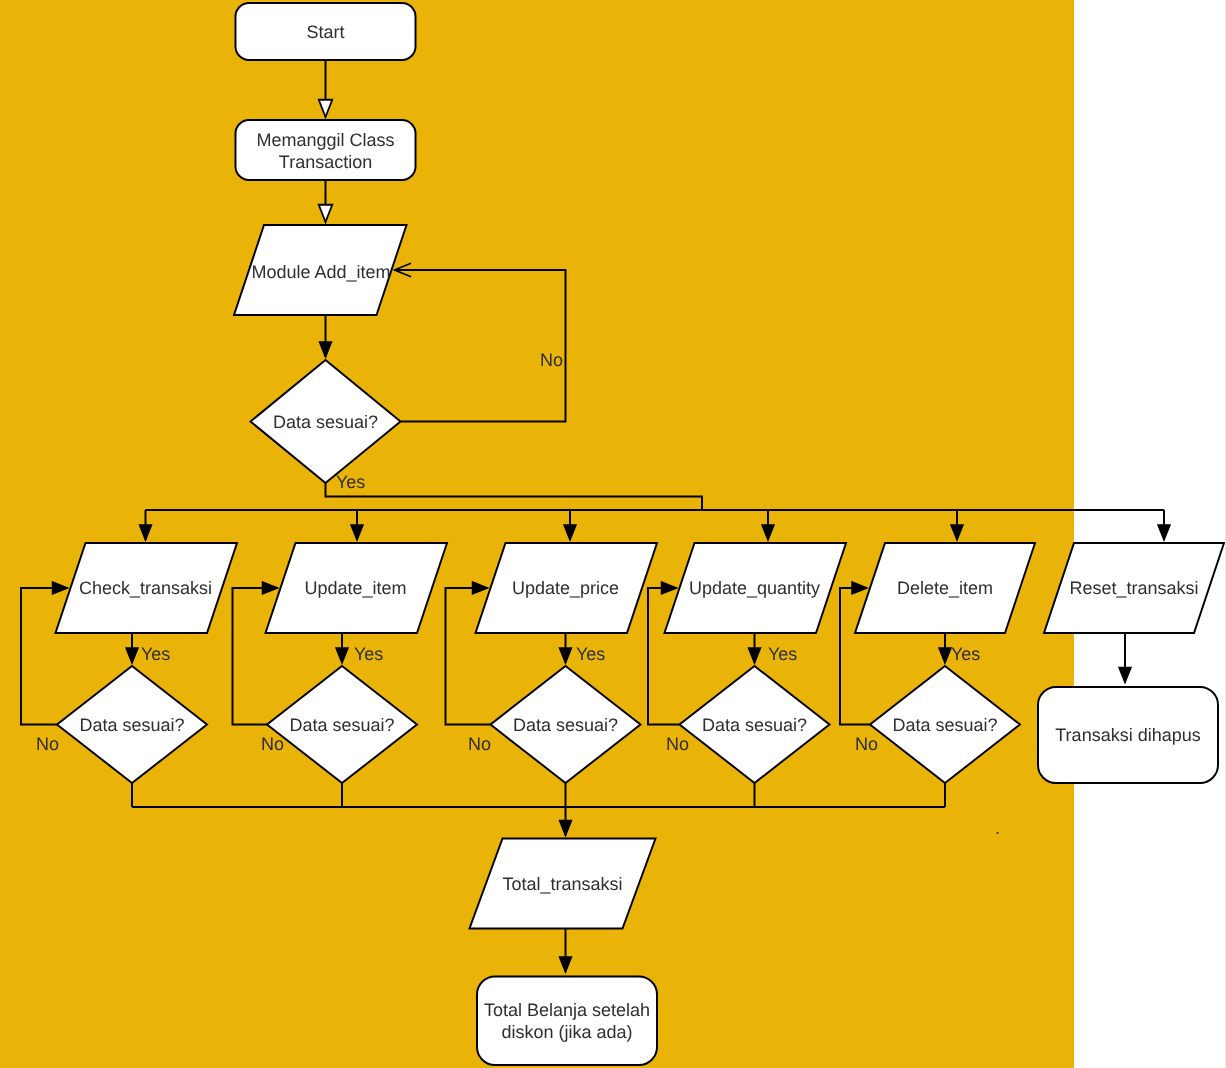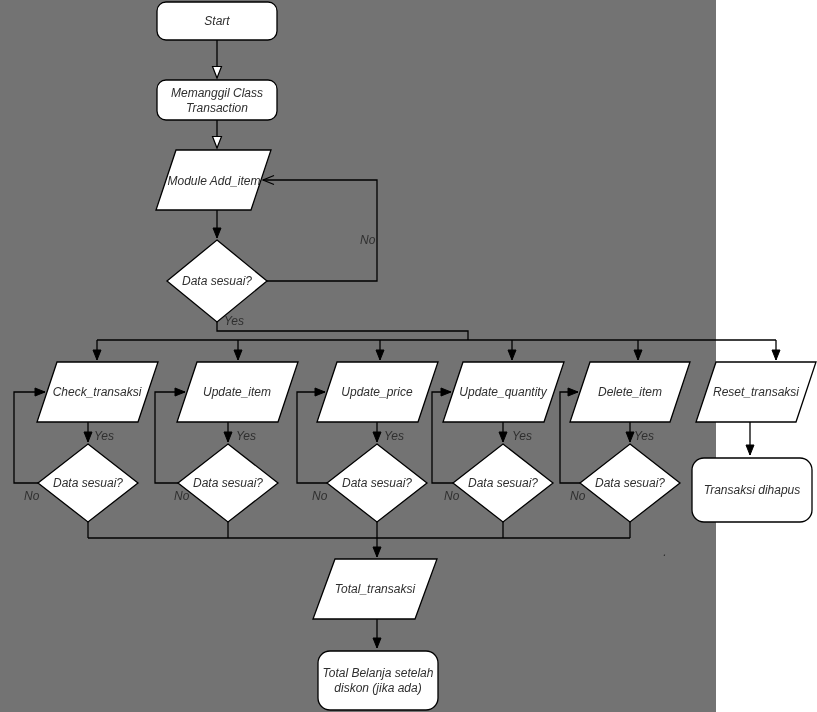--- a/index.html
+++ b/index.html
@@ -4,23 +4,22 @@
 <style>
   html, body {
     margin: 0;
     padding: 0;
     background: #ffffff;
   }
   .canvas {
     position: relative;
     width: 716px;
     height: 712px;
-    background: #737373;
+    background: #eab308;
     font-family: "Liberation Sans", sans-serif;
-    font-style: italic;
   }
   svg text {
     font-family: "Liberation Sans", sans-serif;
     font-size: 12px;
     fill: #2f2f2f;
   }
   .shape {
     fill: #ffffff;
     stroke: #000000;
     stroke-width: 1.3;

